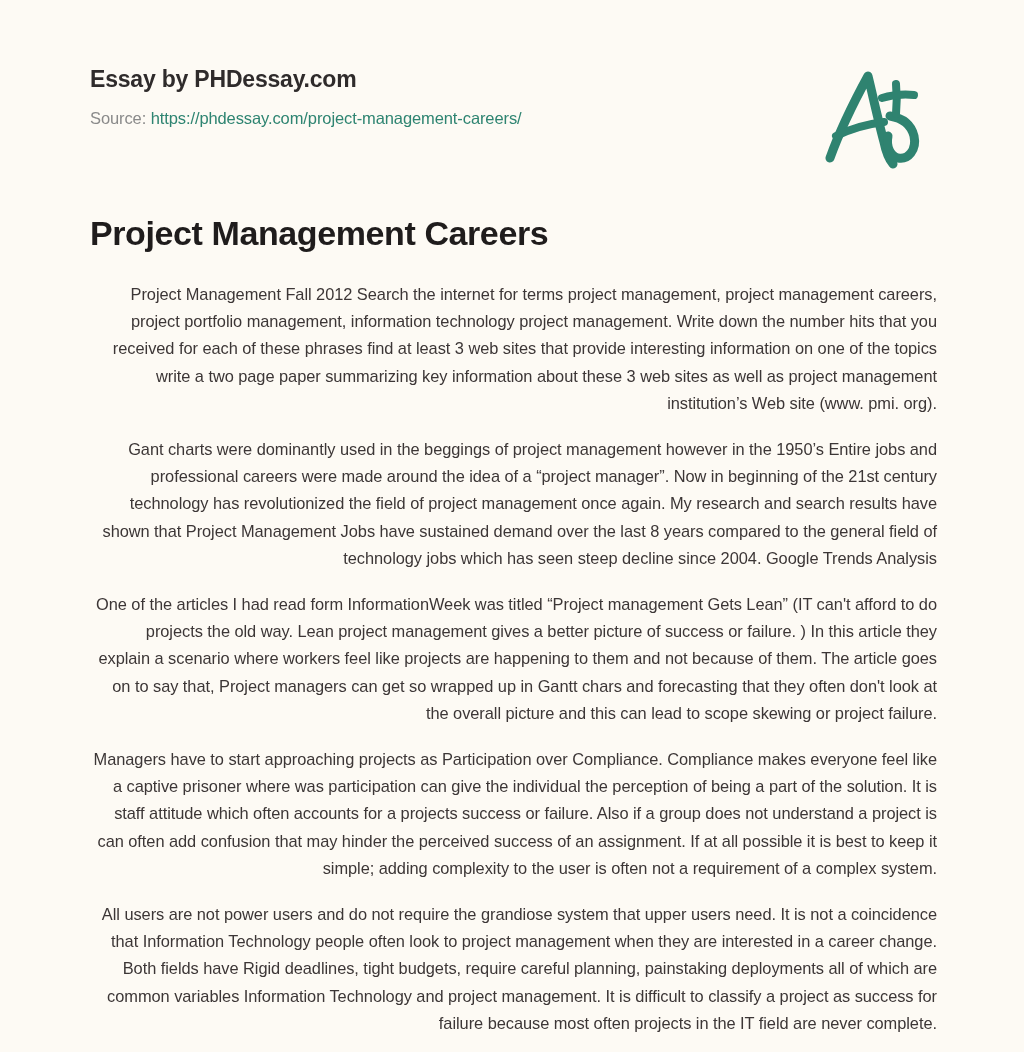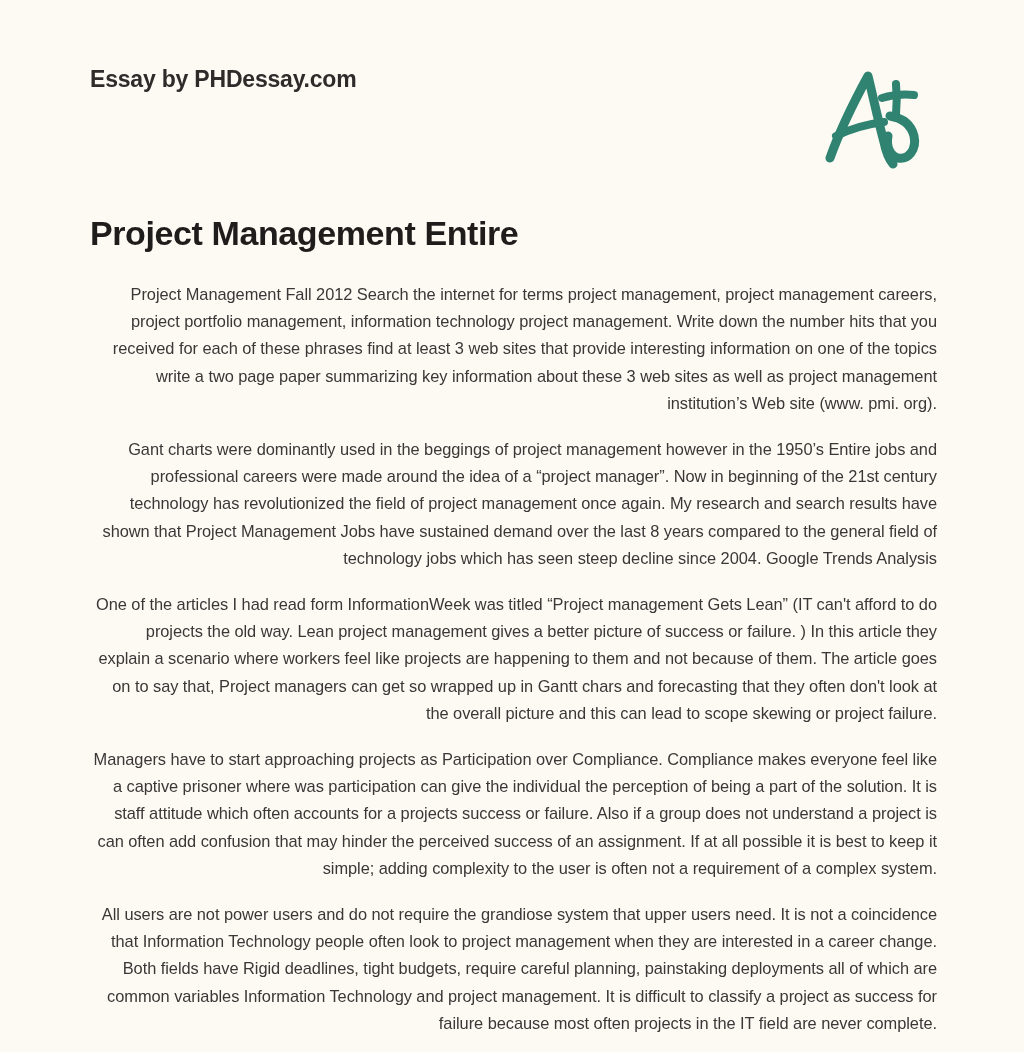--- a/index.html
+++ b/index.html
@@ -107,33 +107,37 @@
     margin-top: 11px;
   }
 </style>
 </head>
 <body>
 
 <div class="page">
 
   <div class="header">
     <div class="brand-line">Essay by PHDessay.com</div>
+    <div class="source-line">
+      <span class="source-label">Source:</span>
+      <a class="source-url" href="#">https://phdessay.com/project-management-careers/</a>
+    </div>
   </div>
 
   <div class="logo">
     <svg viewBox="0 0 116 112" xmlns="http://www.w3.org/2000/svg" fill="none" stroke="#2f8370" stroke-width="9" stroke-linecap="round" stroke-linejoin="round">
       <path d="M18 100 C 28 72, 44 40, 56 18 C 60 34, 66 62, 72 84 C 74 94, 77 101, 81 106"></path>
       <path d="M24 78 C 38 71, 56 66, 72 64" stroke-width="8"></path>
       <path d="M78 58 C 90 60, 99 66, 102 78 C 105 92, 96 102, 86 100 C 78 98, 74 88, 76 78" stroke-width="9"></path>
       <path d="M84 26 C 85 36, 85 46, 84 56" stroke-width="8"></path>
       <path d="M70 40 C 80 37, 92 36, 102 37" stroke-width="8"></path>
     </svg>
   </div>
 
-  <h1 class="doc-title">Project Management Entire</h1>
+  <h1 class="doc-title">Project Management Careers</h1>
 
   <div class="article">
     <p>Project Management Fall 2012 Search the internet for terms project management, project management careers, project portfolio management, information technology project management. Write down the number hits that you received for each of these phrases find at least 3 web sites that provide interesting information on one of the topics write a two page paper summarizing key information about these 3 web sites as well as project management institution’s Web site (www. pmi. org).</p>
     <p>Gant charts were dominantly used in the beggings of project management however in the 1950’s Entire jobs and professional careers were made around the idea of a “project manager”. Now in beginning of the 21st century technology has revolutionized the field of project management once again. My research and search results have shown that Project Management Jobs have sustained demand over the last 8 years compared to the general field of technology jobs which has seen steep decline since 2004. Google Trends Analysis</p>
     <p>One of the articles I had read form InformationWeek was titled “Project management Gets Lean” (IT can't afford to do projects the old way. Lean project management gives a better picture of success or failure. ) In this article they explain a scenario where workers feel like projects are happening to them and not because of them. The article goes on to say that, Project managers can get so wrapped up in Gantt chars and forecasting that they often don't look at the overall picture and this can lead to scope skewing or project failure.</p>
     <p>Managers have to start approaching projects as Participation over Compliance. Compliance makes everyone feel like a captive prisoner where was participation can give the individual the perception of being a part of the solution. It is staff attitude which often accounts for a projects success or failure. Also if a group does not understand a project is can often add confusion that may hinder the perceived success of an assignment. If at all possible it is best to keep it simple; adding complexity to the user is often not a requirement of a complex system.</p>
     <p>All users are not power users and do not require the grandiose system that upper users need. It is not a coincidence that Information Technology people often look to project management when they are interested in a career change. Both fields have Rigid deadlines, tight budgets, require careful planning, painstaking deployments all of which are common variables Information Technology and project management. It is difficult to classify a project as success for failure because most often projects in the IT field are never complete.</p>
 
   </div>
 

